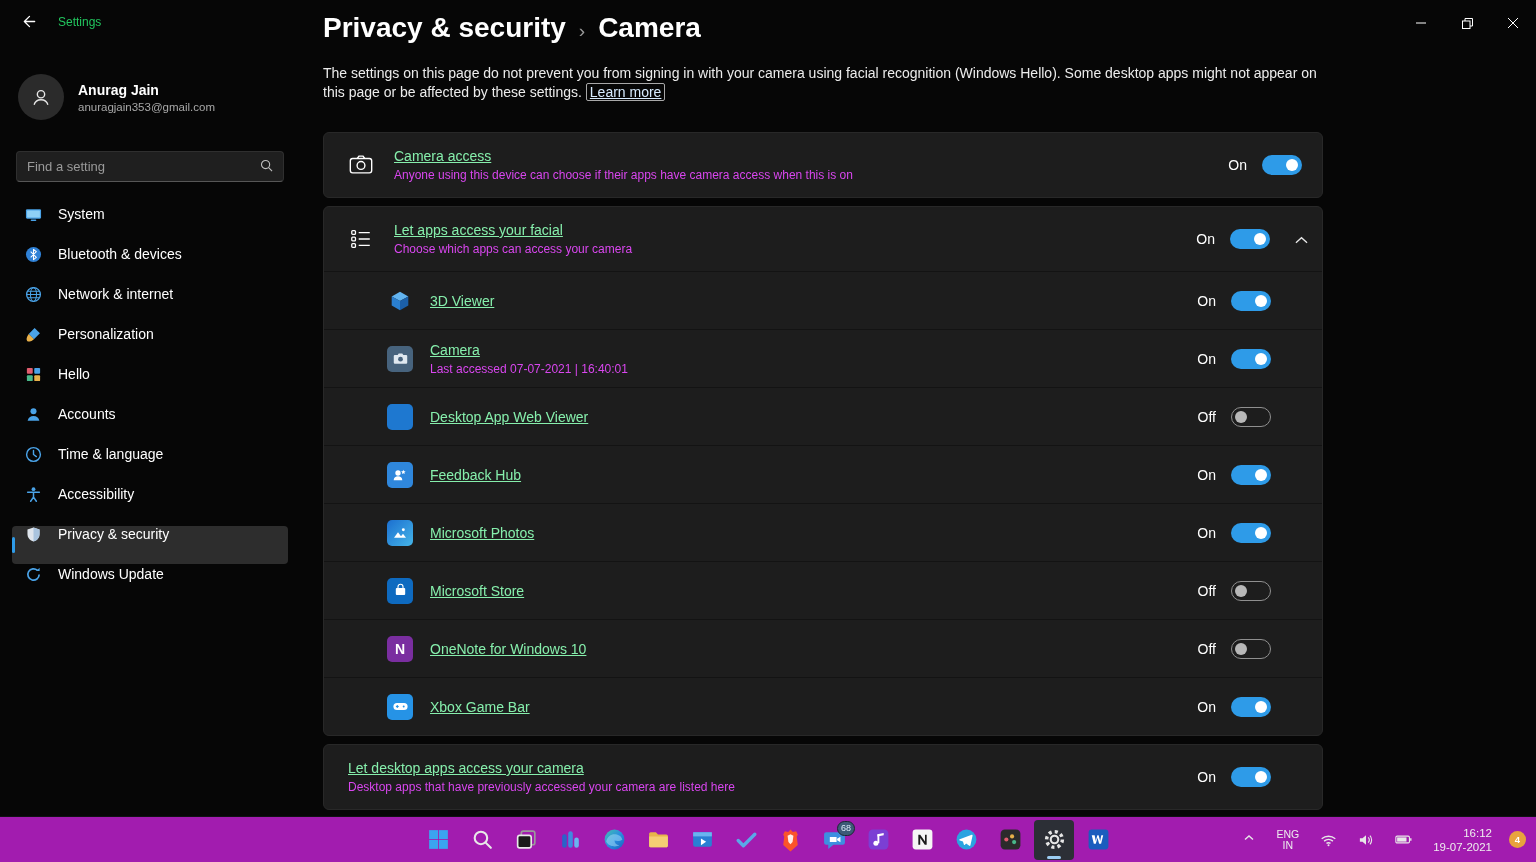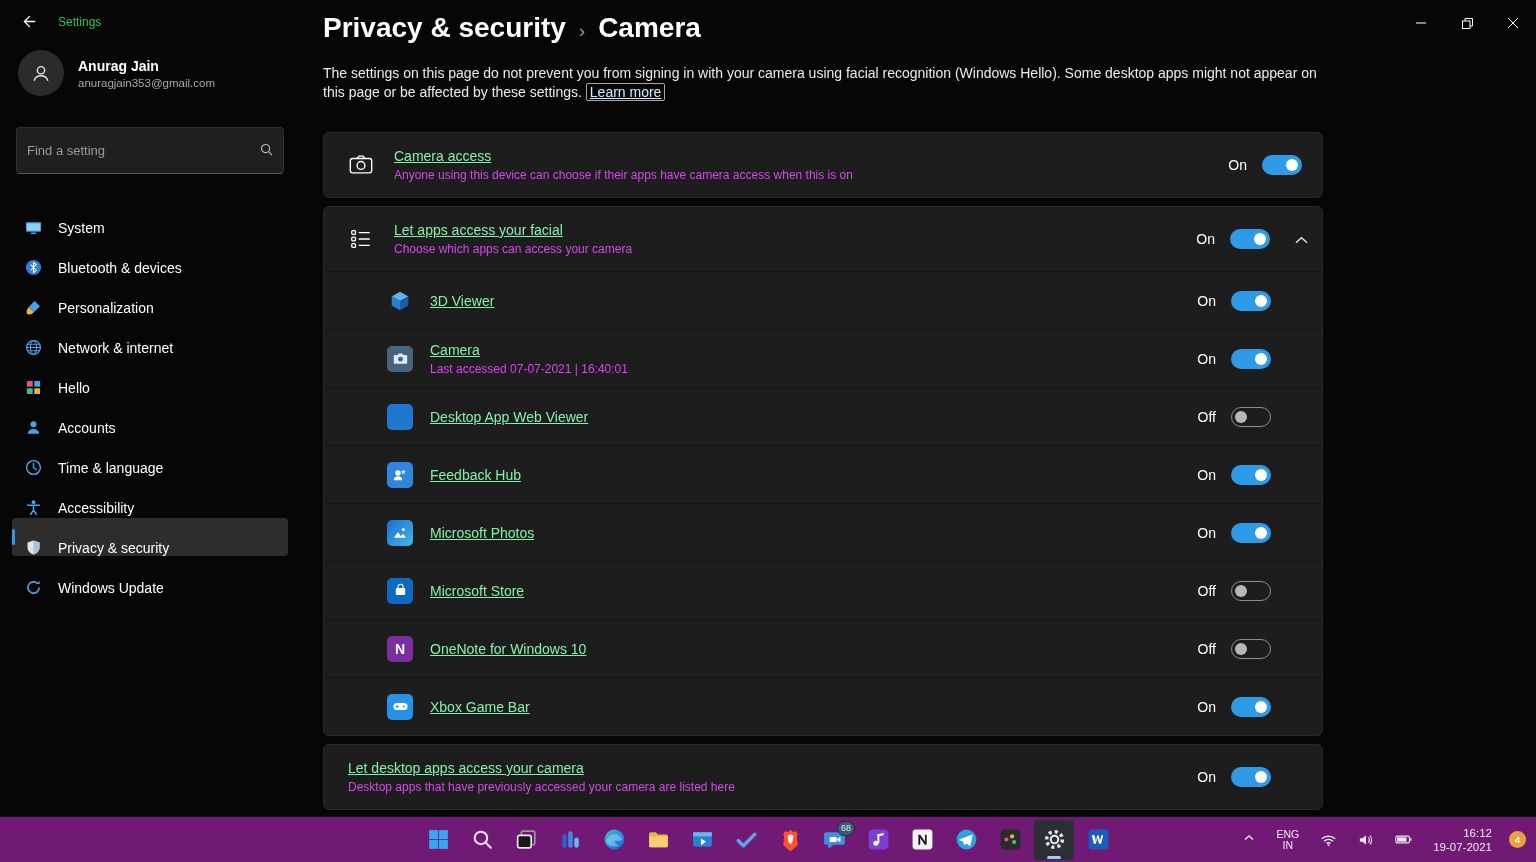--- a/index.html
+++ b/index.html
@@ -9,30 +9,30 @@
 
   
   .titlebar { position:absolute; top:0; left:0; right:0; height:48px; z-index:40; display:flex; align-items:flex-start; pointer-events:none; }
   .titlebar * { pointer-events:auto; }
   .back-btn { margin:6px 4px 0 10px; width:38px; height:34px; background:transparent; border:none; border-radius:4px; display:flex; align-items:center; justify-content:center; cursor:pointer; }
   .app-title { font-size:12px; color:#22c55e; margin-top:15px; margin-left:6px; }
   .win-controls { position:absolute; right:0; top:0; display:flex; }
   .win-btn { width:46px; height:46px; background:transparent; border:none; display:flex; align-items:center; justify-content:center; cursor:pointer; }
 
   
-  .sidebar { position:absolute; top:36px; left:0; width:300px; bottom:46px; }
+  .sidebar { position:absolute; top:60px; left:0; width:300px; bottom:46px; }
   .profile { display:flex; align-items:center; gap:14px; margin:10px 16px 0; padding:4px 2px; border-radius:4px; cursor:pointer; }
   .avatar { width:46px; height:46px; border-radius:50%; background:#2b2b2b; display:flex; align-items:center; justify-content:center; flex:0 0 auto; }
   .profile-name { font-size:14px; font-weight:700; }
   .profile-email { font-size:11.5px; color:#a8a8a8; margin-top:3px; }
-  .search-box { margin:27px 16px 0; height:47px; background:#1f1f1f; border:1px solid #2f2f2f; border-bottom-color:#565656; border-radius:4px; display:flex; align-items:center; padding:0 10px; }
+  .search-box { margin:27px 16px 0; height:31px; background:#1f1f1f; border:1px solid #2f2f2f; border-bottom-color:#565656; border-radius:4px; display:flex; align-items:center; padding:0 10px; }
   .search-input { flex:1; background:transparent; border:none; outline:none; color:#fff; font-size:13px; font-family:inherit; }
   .search-input::placeholder { color:#9a9a9a; }
   .nav { margin-top:24px; }
-  .nav-item { position:relative; height:38px; margin:2px 12px; border-radius:4px; display:flex; align-items:flex-end; gap:16px; padding:0 13px; font-size:14px; cursor:pointer; }
+  .nav-item { position:relative; height:38px; margin:2px 12px; border-radius:4px; display:flex; align-items:flex-start; gap:16px; padding:0 13px; font-size:14px; cursor:pointer; }
   .nav-item.selected { background:#2d2d2d; }
   .nav-pill { display:none; position:absolute; left:0; top:11px; width:3px; height:16px; border-radius:2px; background:var(--accent); }
   .nav-item.selected .nav-pill { display:block; }
   .nav-icon { width:17px; height:17px; display:flex; align-items:center; justify-content:center; flex:0 0 auto; }
   .nav-icon svg { width:17px; height:17px; }
 
   
   :root { --accent:#2e9be8; --card:#1d1d1d; --cardborder:#282828; --sep:#131313; }
   .main { position:absolute; top:0; left:300px; right:0; bottom:46px; padding-left:23px; overflow:hidden; }
   .breadcrumb { display:flex; align-items:center; gap:13px; margin-top:12px; font-size:28px; font-weight:600; }
@@ -59,21 +59,21 @@
   .toggle.off { border-color:#8f8f8f; }
   .toggle.off .knob { left:3px; top:3px; width:12px; height:12px; background:#b8b8b8; }
   .chev-btn { background:transparent; border:none; margin-left:24px; width:14px; display:flex; align-items:center; justify-content:center; cursor:pointer; }
   .hdr-row { padding-right:14px; }
   .app-list .row { min-height:58px; padding-left:63px; padding-right:51px; border-top:1px solid var(--sep); }
   .app-list .row-icon { margin-right:17px; }
   .card3 .row { padding-right:51px; }
   .appic { width:26px; height:26px; border-radius:5px; display:flex; align-items:center; justify-content:center; font-weight:700; }
 
   
-  .taskbar { position:absolute; left:0; right:0; bottom:0; height:46px; background:#701a75; border-top:1px solid #101114; z-index:50; }
+  .taskbar { position:absolute; left:0; right:0; bottom:0; height:46px; background:#a21caf; border-top:1px solid #101114; z-index:50; }
   .task-center { position:absolute; left:50%; top:0; transform:translateX(-50%); height:100%; display:flex; align-items:center; gap:4px; }
   .task-btn { position:relative; width:40px; height:40px; border-radius:4px; background:transparent; border:none; display:flex; align-items:center; justify-content:center; cursor:pointer; }
   .task-btn.active { background:#2c2f36; }
   .task-btn.active::after { content:''; position:absolute; left:50%; transform:translateX(-50%); bottom:1px; width:14px; height:3px; border-radius:2px; background:#9ccdf2; }
   .task-btn .ti, .task-btn .ti svg { width:25px; height:25px; display:block; }
   .badge { position:absolute; top:1px; right:-1px; min-width:17px; height:15px; border-radius:8px; background:#3d5a77; color:#dceaf8; font-size:9px; display:flex; align-items:center; justify-content:center; padding:0 3px; border:1px solid #1c2732; }
   .tray { position:absolute; right:10px; top:0; height:100%; display:flex; align-items:center; gap:13px; }
   .tray-btn { background:transparent; border:none; color:#fff; cursor:pointer; display:flex; align-items:center; justify-content:center; padding:4px; border-radius:4px; }
   .tray-lang { font-size:10.5px; line-height:11px; text-align:center; color:#eee; }
   .tray-clock { font-size:11.5px; line-height:14px; text-align:right; color:#eee; }
@@ -150,36 +150,36 @@
               <circle cx="9" cy="9" r="8" fill="#2f81d6"></circle>
               <path d="M6 6l6 6-3 2.5v-11L12 6l-6 6" stroke="#fff" stroke-width="1.1" fill="none" stroke-linejoin="round"></path>
             </svg>
           </span>
     <span class="nav-label">Bluetooth &amp; devices</span>
   </div>
         <div class="nav-item">
 
     <span class="nav-icon">
             <svg viewBox="0 0 18 18">
-              <path d="M10.2 2.2l5.6 5.6-6.3 6.3-5.6-5.6z" fill="#4aa3e8"></path>
-              <path d="M3.9 8.5l5.6 5.6-1.8 1.2c-1.5 1-4.3 1.6-5.4.5-1.1-1.1-.5-3.9.5-5.4z" fill="#e8b04a"></path>
-            </svg>
-          </span>
-    <span class="nav-label">Personalization</span>
-  </div>
-        <div class="nav-item">
-
-    <span class="nav-icon">
-            <svg viewBox="0 0 18 18">
               <circle cx="9" cy="9" r="7.3" fill="none" stroke="#4aa3e8" stroke-width="1.4"></circle>
               <ellipse cx="9" cy="9" rx="3.2" ry="7.3" fill="none" stroke="#4aa3e8" stroke-width="1.1"></ellipse>
               <path d="M1.7 9h14.6M2.8 5.5h12.4M2.8 12.5h12.4" stroke="#4aa3e8" stroke-width="1.1" fill="none"></path>
             </svg>
           </span>
     <span class="nav-label">Network &amp; internet</span>
+  </div>
+        <div class="nav-item">
+
+    <span class="nav-icon">
+            <svg viewBox="0 0 18 18">
+              <path d="M10.2 2.2l5.6 5.6-6.3 6.3-5.6-5.6z" fill="#4aa3e8"></path>
+              <path d="M3.9 8.5l5.6 5.6-1.8 1.2c-1.5 1-4.3 1.6-5.4.5-1.1-1.1-.5-3.9.5-5.4z" fill="#e8b04a"></path>
+            </svg>
+          </span>
+    <span class="nav-label">Personalization</span>
   </div>
         <div class="nav-item">
 
     <span class="nav-icon">
             <svg viewBox="0 0 18 18">
               <rect x="2" y="2" width="6.2" height="6.2" rx="1" fill="#e05c6e"></rect>
               <rect x="9.8" y="2" width="6.2" height="6.2" rx="1" fill="#4aa3e8"></rect>
               <rect x="2" y="9.8" width="6.2" height="6.2" rx="1" fill="#49b88a"></rect>
               <rect x="9.8" y="9.8" width="6.2" height="6.2" rx="1" fill="#e8b04a"></rect>
             </svg>

